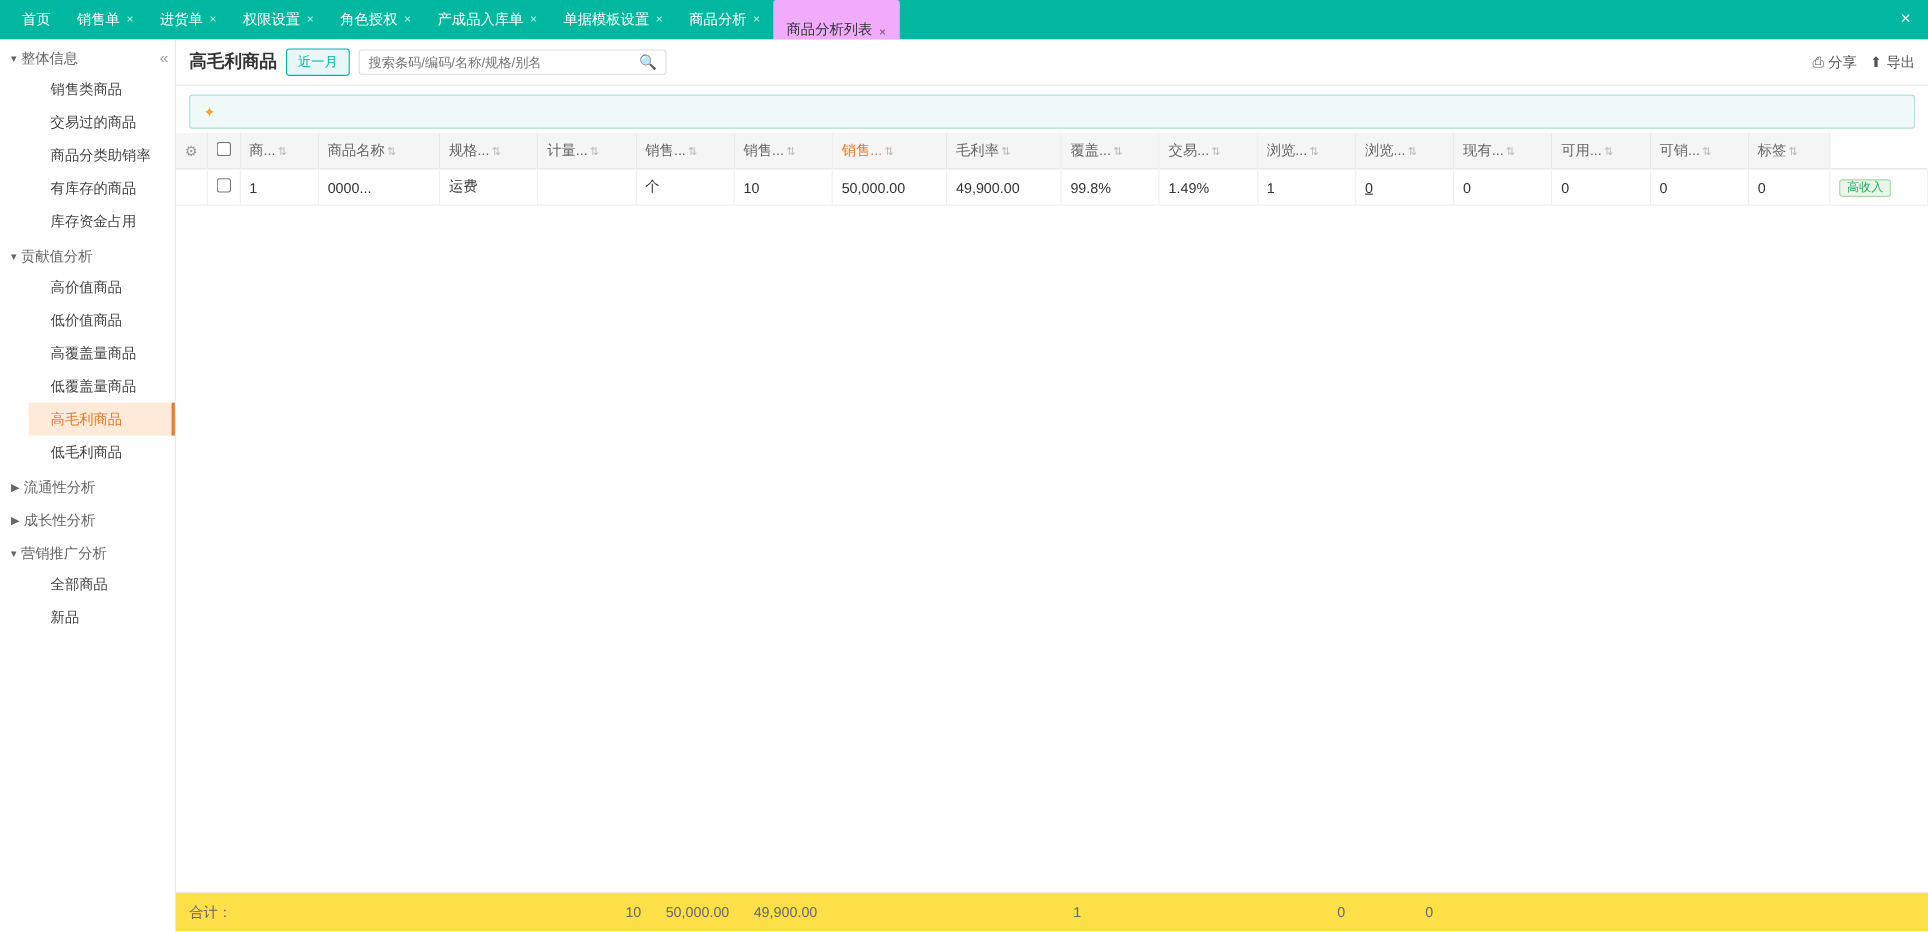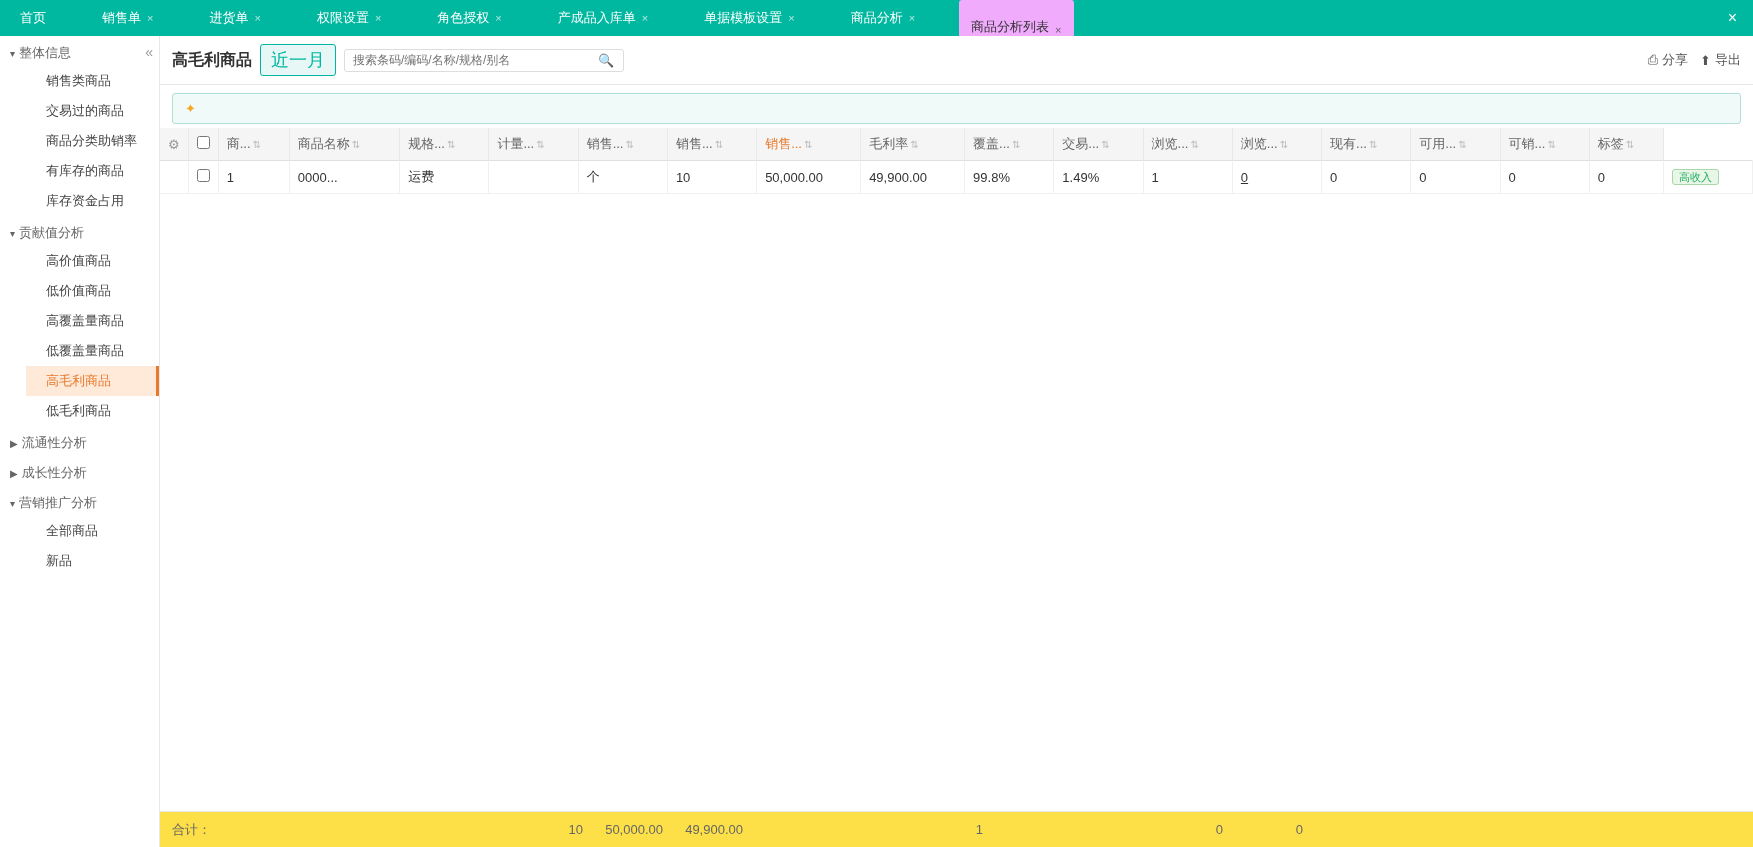--- a/index.html
+++ b/index.html
@@ -6,21 +6,20 @@
     body { background: #f5f5f5; overflow: hidden; }
 
     
     .top-nav {
       background: #00b8a0;
       display: flex;
       align-items: center;
       height: 36px;
       padding: 0 8px;
       color: #fff;
-      gap: 32px;
     }
     .top-nav .nav-item {
       padding: 0 12px;
       height: 36px;
       display: flex;
       align-items: center;
       cursor: pointer;
       white-space: nowrap;
       color: #fff;
       font-size: 13px;
@@ -113,21 +112,21 @@
       font-size: 16px;
       font-weight: bold;
       color: #333;
     }
     .filter-btn {
       background: #fff;
       border: 1px solid #e0e0e0;
       border-radius: 3px;
       padding: 3px 10px;
       cursor: pointer;
-      font-size: 18px;
+      font-size: 12px;
       color: #333;
     }
     .filter-btn.active {
       background: #e6f7f5;
       border-color: #00b8a0;
       color: #00b8a0;
     }
     .search-box {
       display: flex;
       align-items: center;

